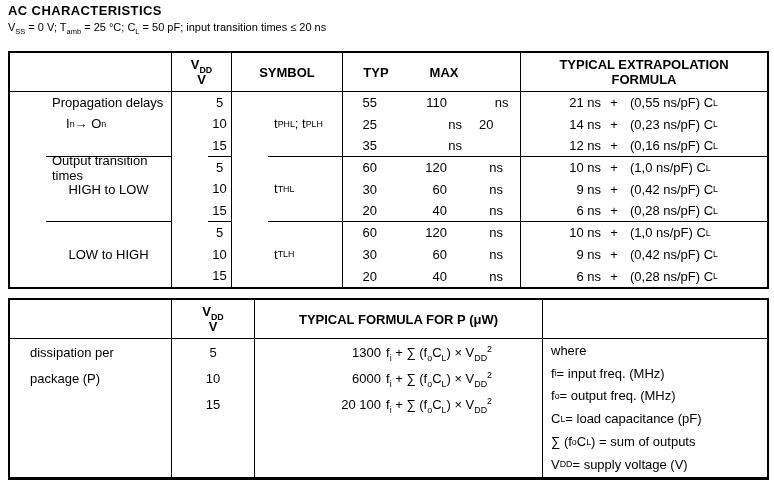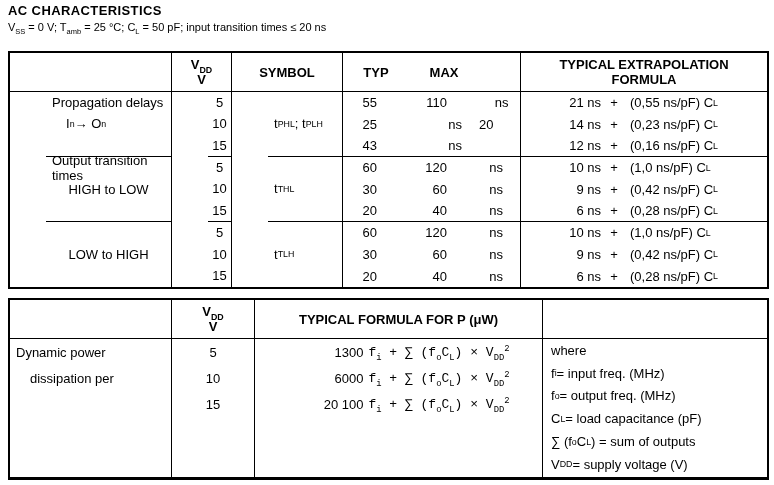--- a/index.html
+++ b/index.html
@@ -55,21 +55,21 @@
   .fgrid { display:grid; grid-template-columns:80px 26px auto; }
   .fgrid .f { height:21.6px; display:flex; align-items:center; box-sizing:border-box; }
   .f-num  { justify-content:flex-end; }
   .f-plus { justify-content:center; }
   .f-rest { justify-content:flex-start; padding-left:3px; }
 
   
   .blk2 .line { height:26px; display:flex; align-items:center; }
   .p-row { height:26px; display:flex; align-items:center; justify-content:center; }
   .p-num { width:76px; text-align:right; white-space:pre; }
-  .p-suffix { margin-left:5px; white-space:pre;font-family:Liberation Mono, monospace; }
+  .p-suffix { margin-left:5px; white-space:pre; }
   .notes .line { height:22.8px; display:flex; align-items:center; padding-left:8px; }
 </style>
 </head>
 <body>
 
 <div class="page">
 
   <div class="title">AC CHARACTERISTICS</div>
   <div class="cond">V<sub>SS</sub> = 0 V; T<sub>amb</sub> = 25 °C; C<sub>L</sub> = 50 pF; input transition times ≤ 20 ns</div>
 
@@ -106,21 +106,21 @@
       <div class="line pl6">t<sub>PHL</sub>; t<sub>PLH</sub></div>
       <div class="line"></div>
     </div>
     <div class="cell tmgrid">
       <div class="v v-typ">55</div>
       <div class="v v-max">110</div>
       <div class="v v-unit">ns</div>
       <div class="v v-typ">25</div>
       <div class="v v-unit">ns</div>
       <div class="v v-typ">20</div>
-      <div class="v v-max">43</div>
+      <div class="v v-max">35</div>
       <div class="v v-unit">ns</div>
     </div>
     <div class="cell fgrid lastcol">
       <div class="f f-num">21 ns</div>
       <div class="f f-plus">+</div>
       <div class="f f-rest">(0,55 ns/pF) C<sub>L</sub></div>
       <div class="f f-num">14 ns</div>
       <div class="f f-plus">+</div>
       <div class="f f-rest">(0,23 ns/pF) C<sub>L</sub></div>
       <div class="f f-num">12 ns</div>
@@ -209,22 +209,22 @@
 
     <div class="cell hdr"></div>
     <div class="cell hdr">
       <span>V<sub>DD</sub></span>
       <span>V</span>
     </div>
     <div class="cell hdr">TYPICAL FORMULA FOR P (μW)</div>
     <div class="cell hdr lastcol"></div>
 
     <div class="cell blk2 lastrow">
-      <div class="line pl6">Dynamic power</div>
       <div class="line pl20">dissipation per</div>
+      <div class="line pl20">package (P)</div>
     </div>
     <div class="cell blk2 lastrow">
       <div class="line ctr">5</div>
       <div class="line ctr">10</div>
       <div class="line ctr">15</div>
     </div>
     <div class="cell lastrow">
       <div class="p-row">
         <span class="p-num">1300</span>
         <span class="p-suffix">f<sub>i</sub> + ∑ (f<sub>o</sub>C<sub>L</sub>) × V<sub>DD</sub><sup>2</sup></span>

